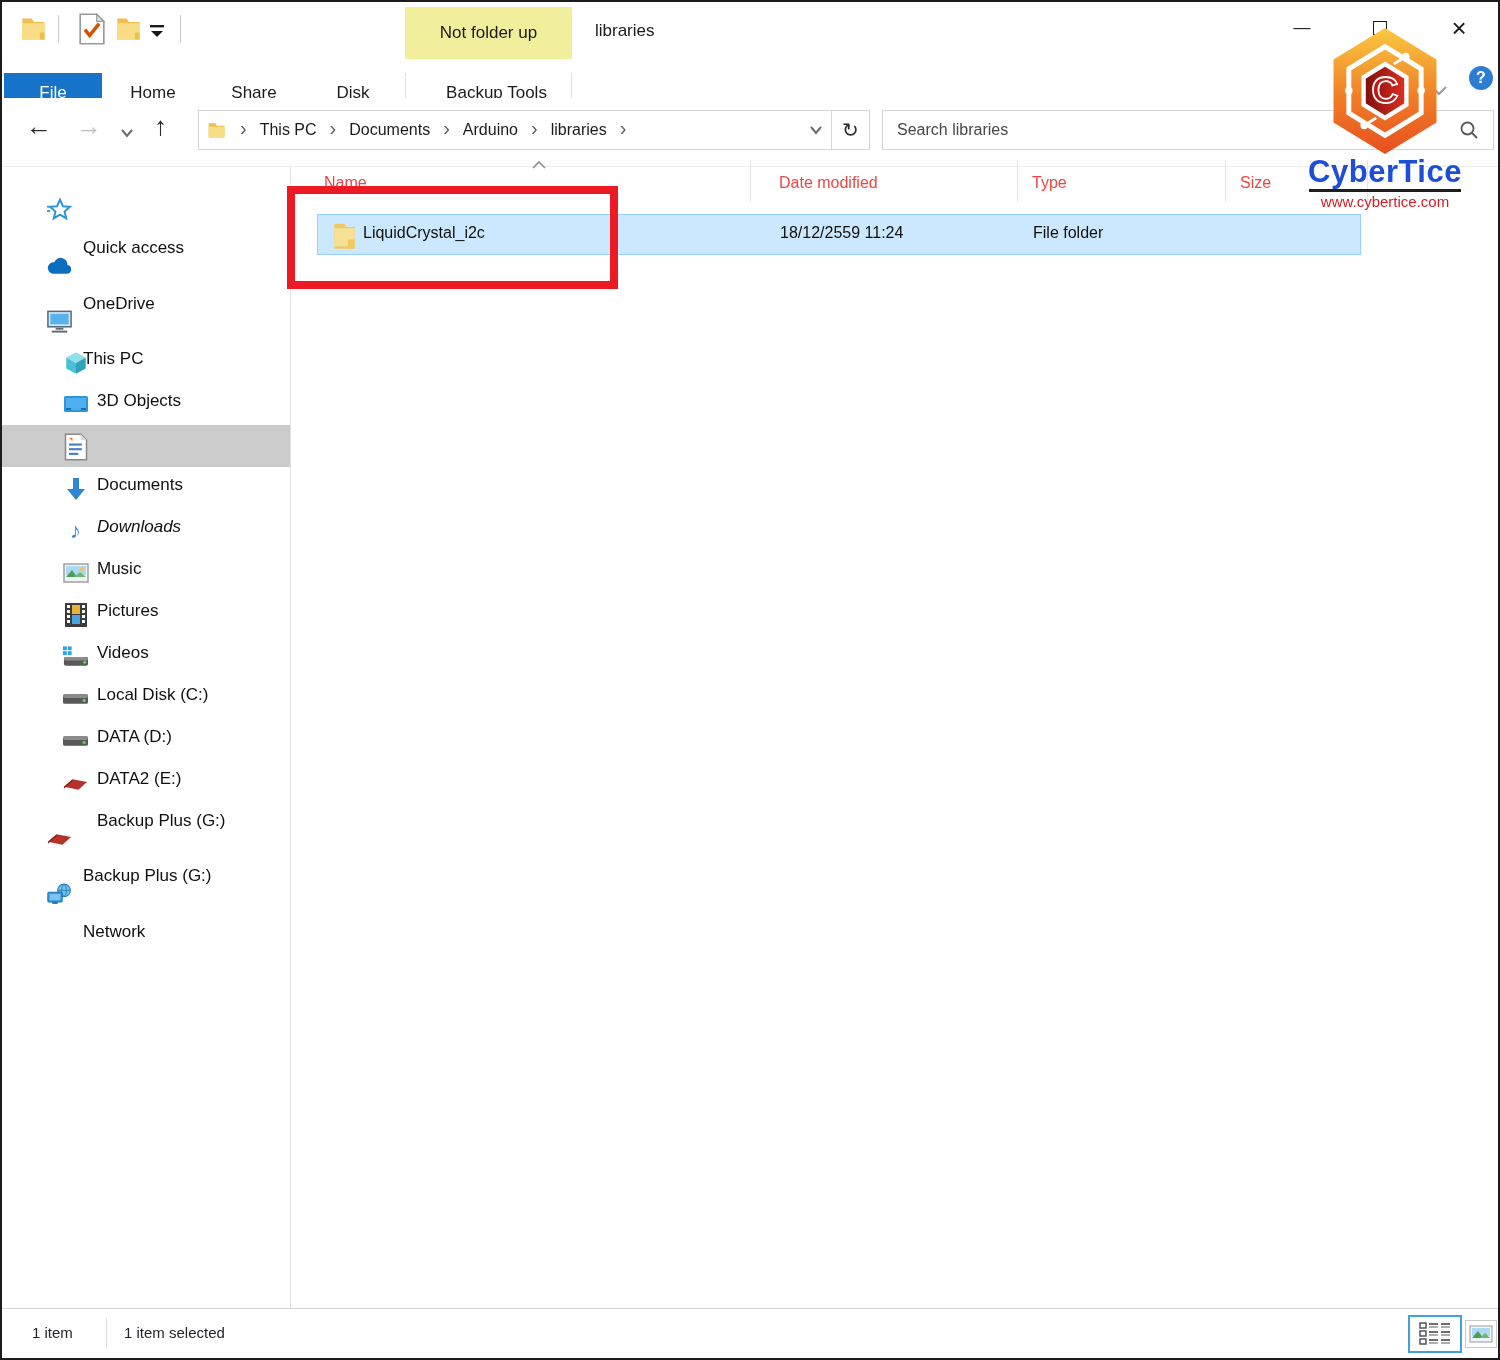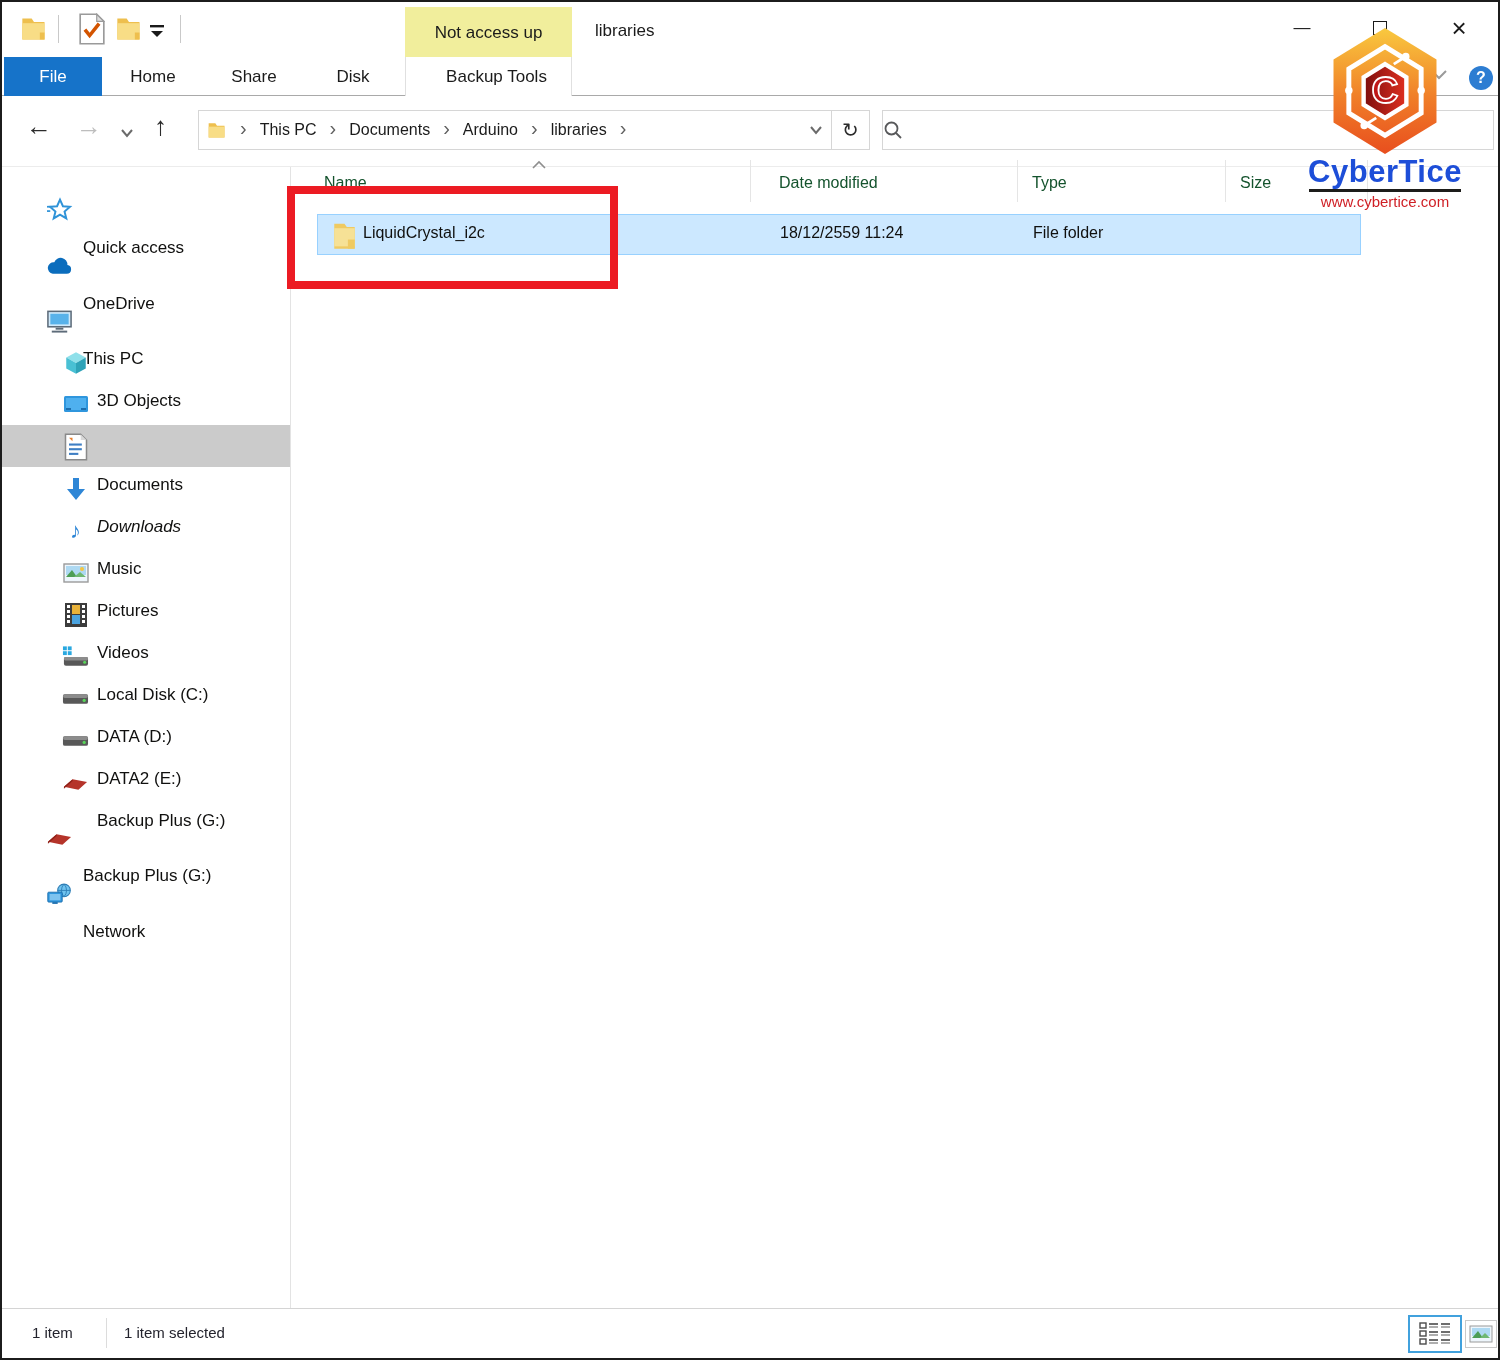--- a/index.html
+++ b/index.html
@@ -14,21 +14,21 @@
   .qat-sep { position:absolute; top:13px; width:1px; height:28px; background:#c9c9c9; }
   .ctx-label { position:absolute; left:403px; top:5px; width:167px; height:52px;
                background:#f1ee9c; display:flex; align-items:center; justify-content:center;
                font-size:17px; color:#1b1b1b; }
   .win-title { position:absolute; left:593px; top:19px; font-size:17px; color:#1b1b1b; }
   .winbtn { position:absolute; top:0; width:46px; height:52px; display:flex;
             align-items:center; justify-content:center; font-size:20px; color:#1a1a1a; }
   .max-glyph { display:inline-block; width:14px; height:14px; border:1.6px solid #1a1a1a; }
 
   
-  .tabrow { position:absolute; left:0; top:55px; right:0; height:39px; background:#fff;
+  .tabrow { position:absolute; left:0; top:71px; right:0; height:39px; background:#fff;
             border-bottom:1px solid #a9a9a9; }
   .tab { position:absolute; top:0; height:39px; display:flex; align-items:center;
          justify-content:center; font-size:17px; color:#1b1b1b; }
   .tab.file { left:2px; width:98px; background:#1673c9; color:#fff; }
   .tab.ctx { background:#fff; border-left:1px solid #e0e0e0; border-right:1px solid #e0e0e0;padding-left:16px; }
   .help-circle { position:absolute; left:1467px; top:64px; width:24px; height:24px;
                  border-radius:50%; background:#2d7dd2; color:#fff; font-weight:bold;
                  font-size:16px; display:flex; align-items:center; justify-content:center; }
 
   
@@ -58,21 +58,21 @@
   .side-item { position:absolute; left:0; width:288px; height:42px; }
   .side-item.selected { background:#cbcbcb; }
   .si-icon { position:absolute; top:8px; width:27px; height:27px; display:flex;
              align-items:center; justify-content:center; }
   .lvl0 .si-icon { left:44px; } .lvl0 .si-label { left:81px; }
   .lvl1 .si-icon { left:60px; } .lvl1 .si-label { left:95px; }
   .si-label { position:absolute; top:10px; font-size:17px; color:#10100f; white-space:nowrap;margin-top:40px; }
   .glyph-icon { font-size:22px; color:#2e86d6; line-height:1; }
 
   
-  .col-head { position:absolute; top:172px; font-size:16px; color:#14532d; }
+  .col-head { position:absolute; top:172px; font-size:16px; color:#ef4444; }
   .col-sep { position:absolute; top:158px; width:1px; height:42px; background:#e5e5e5; }
   .file-row { position:absolute; left:315px; top:212px; width:1044px; height:41px;
               background:#cce8ff; border:1px solid #98d1ff; z-index:1; }
   .cell { position:absolute; top:9px; font-size:16px; color:#10100f; white-space:nowrap; }
   .annot-box { position:absolute; left:285px; top:184px; width:331px; height:103px;
                border:8px solid #ec1b23; z-index:50; pointer-events:none; }
 
   
   .statusbar { position:absolute; left:0; bottom:0; right:0; height:50px; background:#fff;
                border-top:1px solid #d4d4d4; }
@@ -119,21 +119,21 @@
     </span>
     <span class="abs" style="left:146px;top:22px;">
       <svg width="18" height="14" viewBox="0 0 18 14">
           <rect x="2" y="1" width="14" height="2.4" fill="#1a1a1a"></rect>
           <path d="M3 7l6 6 6-6z" fill="#1a1a1a"></path>
         </svg>
     </span>
     <span class="qat-sep" style="left:178px;"></span>
 
     <div class="ctx-label">
-      <span>Not access up</span>
+      <span>Not folder up</span>
     </div>
     <div class="win-title">libraries</div>
 
     <div class="winbtn" style="left:1277px;">
       <span style="font-size:17px;">—</span>
     </div>
     <div class="winbtn" style="left:1355px;">
       <span class="max-glyph"></span>
     </div>
     <div class="winbtn" style="left:1434px;font-size:26px;">
@@ -197,20 +197,21 @@
       <span style="display:flex;">
         <svg width="14" height="10" viewBox="0 0 14 10">
             <polyline points="2,2 7,8 12,2" fill="none" stroke="#6b6b6b" stroke-width="2"></polyline>
           </svg>
       </span>
     </div>
     <div class="refreshbox">
       <span>↻</span>
     </div>
     <div class="searchbox">
+      <input type="text" placeholder="Search libraries" style="">
       <span style="margin-right:14px;display:flex;">
         <svg width="20" height="20" viewBox="0 0 20 20">
             <circle cx="8.5" cy="8.5" r="6" fill="none" stroke="#58595b" stroke-width="1.8"></circle>
             <line x1="13" y1="13" x2="18" y2="18" stroke="#58595b" stroke-width="1.8"></line>
           </svg>
       </span>
     </div>
   </div>
 
   <div class="mainarea">

